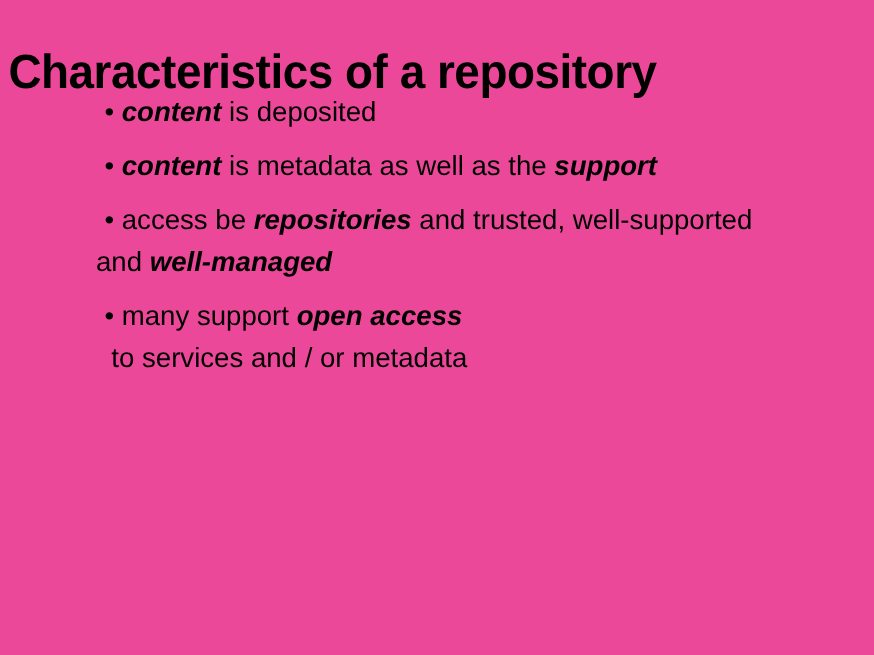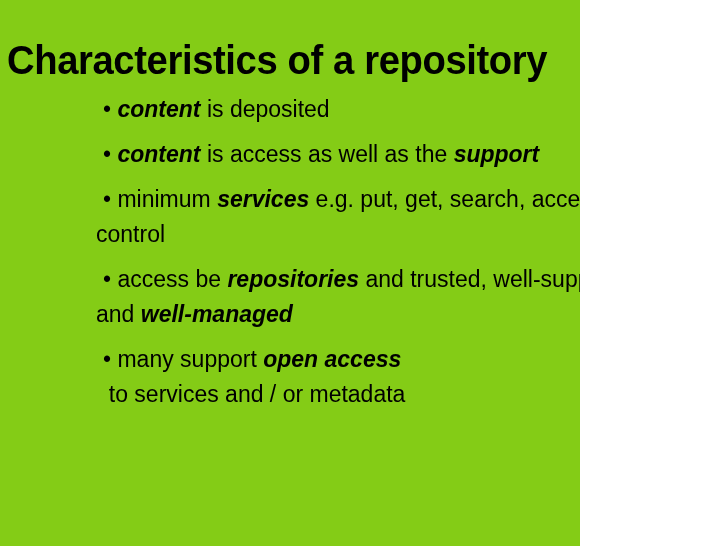--- a/index.html
+++ b/index.html
@@ -9,23 +9,23 @@
     background: #ffffff;
   }
 
   body {
     font-family: "Liberation Sans", "DejaVu Sans", sans-serif;
     color: #000000;
   }
 
   #slide {
     position: relative;
-    width: 580px;
+    width: 728px;
     height: 546px;
-    background: #84cc16;
+    background: #ec4899;
     overflow: hidden;
     box-sizing: border-box;
   }
 
   
   #slide-title {
     position: absolute;
     left: 7px;
     top: 13px;
     width: 714px;
@@ -40,21 +40,21 @@
     transform: scaleX(0.955);
     transform-origin: left top;
   }
 
   
   #body-list {
     position: absolute;
     left: 80px;
     top: 76px;
     width: 568px;
-    margin: 16px;
+    margin: 0;
     padding: 0;
     list-style: none;
   }
 
   .bullet-item {
     font-size: 23px;
     line-height: 35px;
     color: #000000;
     margin: 0 0 10px 0;
     padding: 0;
@@ -89,19 +89,18 @@
 </style>
 </head>
 <body>
 
 <div id="slide">
 
   <h1 id="slide-title">Characteristics of a repository</h1>
 
   <ul id="body-list">
       <li class="bullet-item"><span class="bullet-mark">•</span> <span class="em">content</span><span class="txt"> is deposited</span></li>
-      <li class="bullet-item"><span class="bullet-mark">•</span> <span class="em">content</span><span class="txt"> is access as well as the </span><span class="em">support</span></li>
-      <li class="bullet-item"><span class="bullet-mark">•</span> <span class="txt">minimum </span><span class="em">services</span><span class="txt"> e.g. put, get, search, access control</span></li>
+      <li class="bullet-item"><span class="bullet-mark">•</span> <span class="em">content</span><span class="txt"> is metadata as well as the </span><span class="em">support</span></li>
       <li class="bullet-item"><span class="bullet-mark">•</span> <span class="txt">access be </span><span class="em">repositories</span><span class="txt"> and trusted, well-supported and </span><span class="em">well-managed</span></li>
       <li class="bullet-item"><span class="bullet-mark">•</span> <span class="txt">many support </span><span class="em">open access</span><span class="txt sp">  to services and / or metadata</span></li>
     </ul>
 
 </div>
 
 </body></html>

